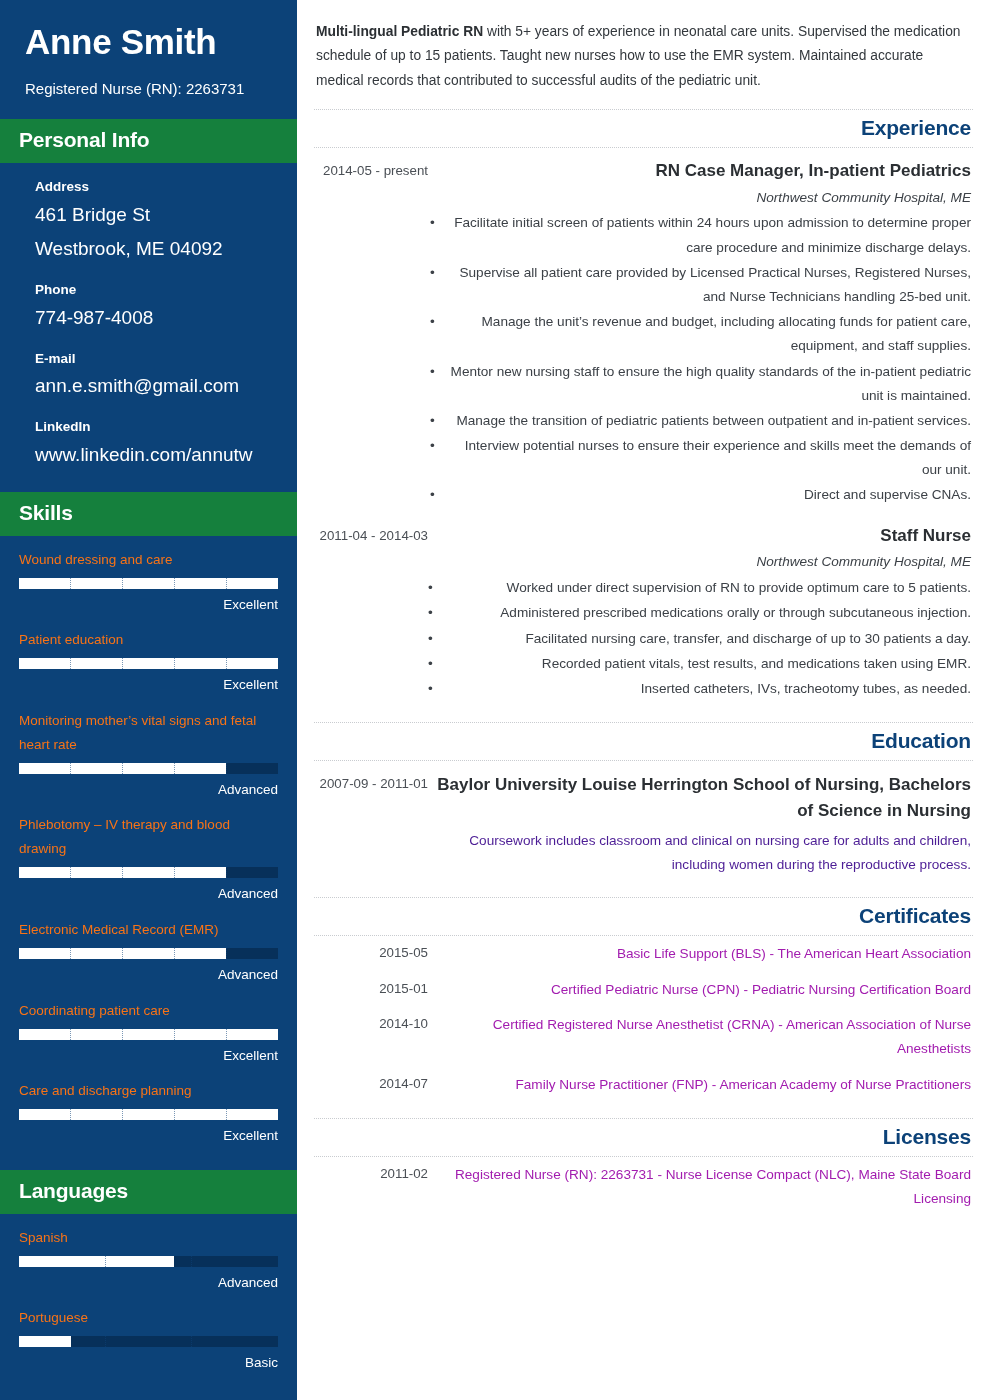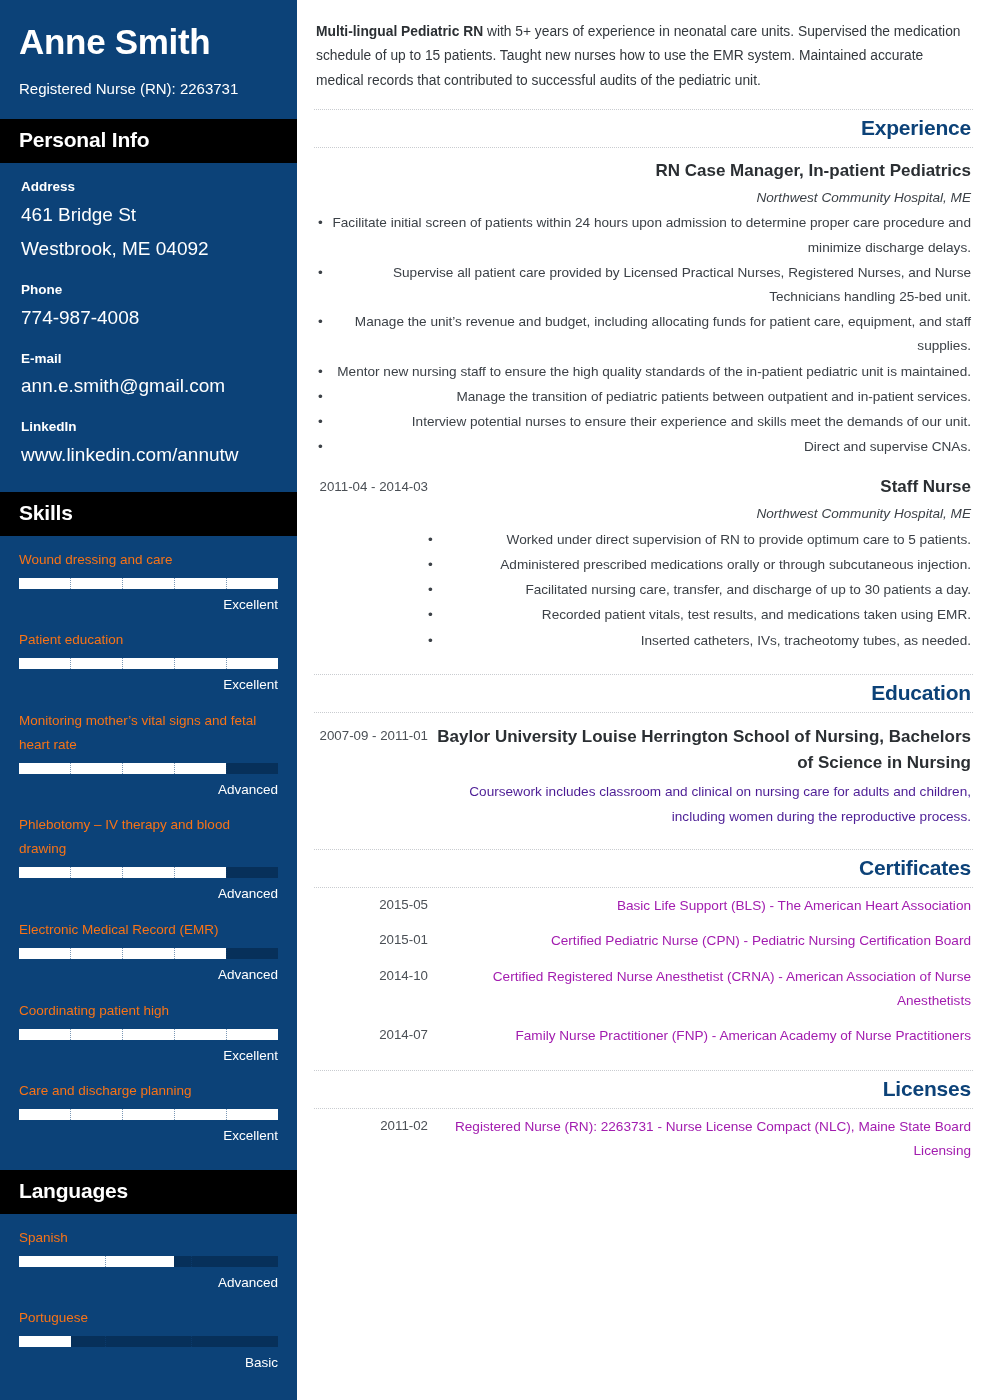--- a/index.html
+++ b/index.html
@@ -23,52 +23,52 @@
   
   .sidebar {
     width: 297px;
     flex: 0 0 297px;
     background: #0c4278;
     color: #ffffff;
     position: relative;
   }
 
   .sidebar-head {
-    padding: 22px 19px 20px 19px;
+    padding: 22px 19px 20px 25px;
   }
 
   .name {
     font-size: 35px;
     font-weight: bold;
     line-height: 1.12;
     letter-spacing: -0.3px;
     color: #ffffff;
   }
 
   .job-title {
     font-size: 15px;
     font-weight: normal;
     line-height: 1.32;
     margin-top: 18px;
     color: #ffffff;
   }
 
   .sb-section-band {
-    background: #000000;
+    background: #15803d;
     padding: 9px 19px 11px 19px;
   }
   .sb-section-band h2 {
     font-size: 21px;
     font-weight: bold;
     letter-spacing: -0.2px;
     color: #ffffff;
   }
 
   .sb-body {
-    padding: 14px 19px 6px 21px;
+    padding: 14px 19px 6px 35px;
   }
 
   .info-block { margin-bottom: 13px; }
   .info-label {
     font-size: 13.5px;
     font-weight: bold;
     line-height: 1.55;
     color: #ffffff;
   }
   .info-value {
@@ -323,21 +323,21 @@
                 <span></span>
                 <span></span>
                 <span></span>
                 <span></span>
                 <span></span>
               </div>
             </div>
             <div class="skill-level">Advanced</div>
           </div>
           <div class="skill-row">
-            <div class="skill-name">Coordinating patient high</div>
+            <div class="skill-name">Coordinating patient care</div>
             <div class="bar">
               <div class="bar-fill" style="width: 100%;"></div>
               <div class="bar-ticks">
                 <span></span>
                 <span></span>
                 <span></span>
                 <span></span>
                 <span></span>
               </div>
             </div>
@@ -397,20 +397,21 @@
   <main class="main">
 
     <p class="summary">
       <b>Multi-lingual Pediatric RN</b><span> with 5+ years of experience in neonatal care units. Supervised the medication schedule of up to 15 patients. Taught new nurses how to use the EMR system. Maintained accurate medical records that contributed to successful audits of the pediatric unit.</span>
     </p>
 
     <section class="sec">
       <div class="sec-title">Experience</div>
       <div id="experience-list">
           <div class="entry">
+            <div class="entry-date">2014-05 - present</div>
             <div class="entry-body">
               <div class="entry-title">RN Case Manager, In-patient Pediatrics</div>
               <div class="entry-sub">Northwest Community Hospital, ME</div>
               <ul class="bullets">
                 <li>Facilitate initial screen of patients within 24 hours upon admission to determine proper care procedure and minimize discharge delays.</li>
                 <li>Supervise all patient care provided by Licensed Practical Nurses, Registered Nurses, and Nurse Technicians handling 25-bed unit.</li>
                 <li>Manage the unit’s revenue and budget, including allocating funds for patient care, equipment, and staff supplies.</li>
                 <li>Mentor new nursing staff to ensure the high quality standards of the in-patient pediatric unit is maintained.</li>
                 <li>Manage the transition of pediatric patients between outpatient and in-patient services.</li>
                 <li>Interview potential nurses to ensure their experience and skills meet the demands of our unit.</li>

